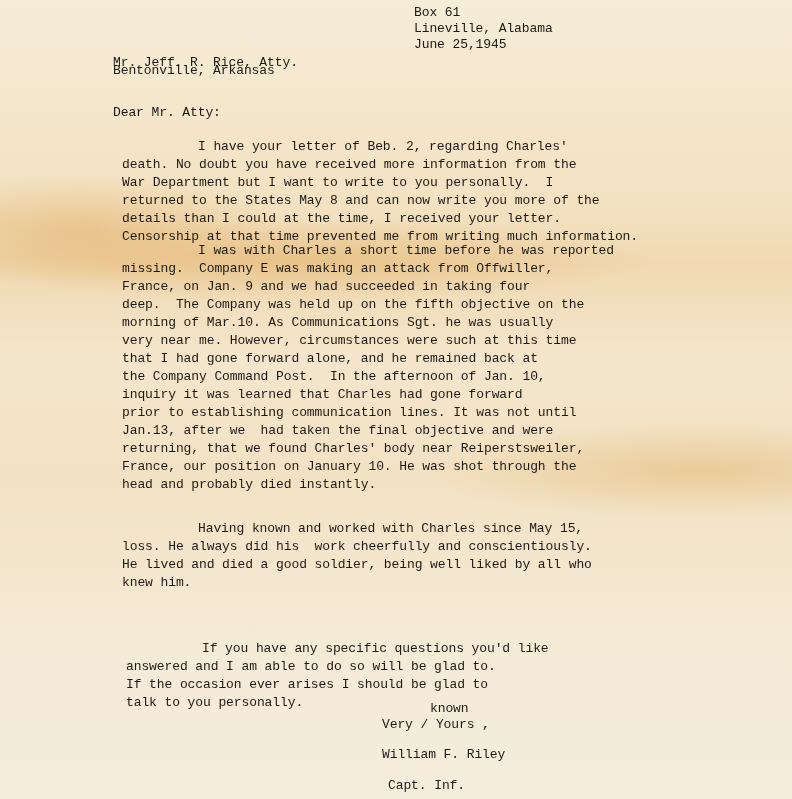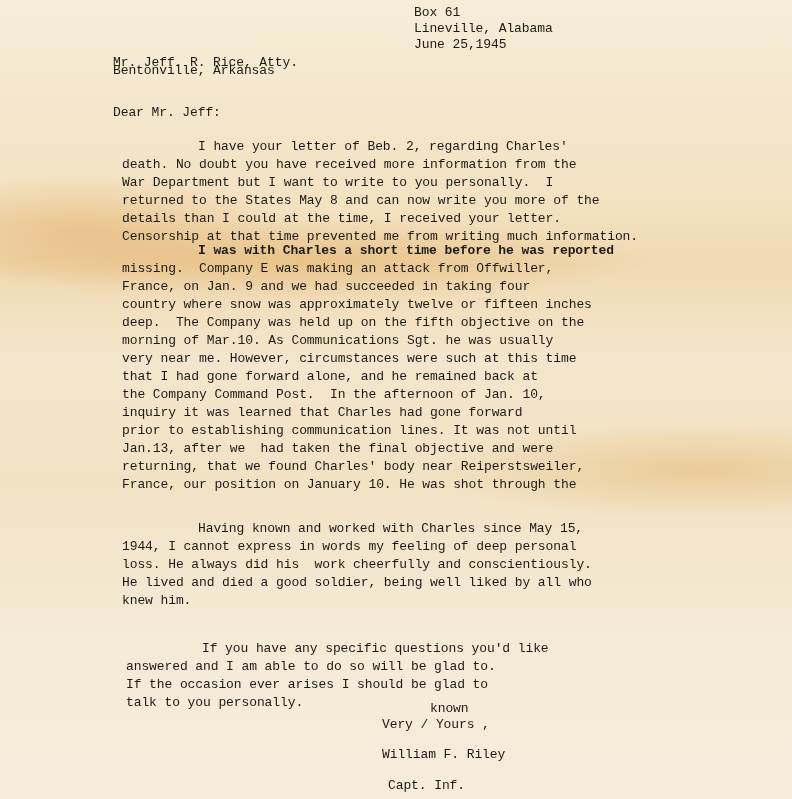--- a/index.html
+++ b/index.html
@@ -10,69 +10,68 @@
       radial-gradient(ellipse 400px 70px at 700px 470px, rgba(225,175,100,0.45), transparent 70%),
       radial-gradient(ellipse 300px 80px at 80px 230px, rgba(225,170,95,0.5), transparent 70%),
       linear-gradient(180deg, #f6ecd8 0%, #f3e2c2 25%, #f0d9b2 33%, #f4e6cc 45%, #f2e2c4 60%, #f5ead6 80%, #f6ecdc 100%);
     font-family: "Liberation Mono", "DejaVu Sans Mono", monospace;
     color:#1c1a17;
     position:relative;
   }
   .line { position:absolute; white-space:pre; font-size:13px; line-height:18px; letter-spacing:-0.1px; }
   .para .line { position:static; display:block; }
   .para { position:absolute; left:130px; }
-  .bold { font-weight:bold; }
+  .bold { font-weight:normal; }
   .indent { padding-left:76px; }
 </style>
 </head>
 <body>
 
 <div>
   <div>
     <div class="line" style="left:414px;top:4px">Box 61</div>
     <div class="line" style="left:414px;top:20px">Lineville, Alabama</div>
     <div class="line" style="left:414px;top:36px">June 25,1945</div>
   </div>
 
   <div>
     <div class="line" style="left:113px;top:54px">Mr. Jeff. R. Rice, Atty.</div>
     <div class="line" style="left:113px;top:62px">Bentonville, Arkansas</div>
   </div>
 
-  <div class="line" style="left:113px;top:104px">Dear Mr. Jeff:</div>
+  <div class="line" style="left:113px;top:104px">Dear Mr. Atty:</div>
 
   <div class="para" style="top:138px;left:122px">
     <span class="line indent">I have your letter of Beb. 2, regarding Charles'</span>
     <span class="line">death. No doubt you have received more information from the</span>
     <span class="line">War Department but I want to write to you personally.  I</span>
     <span class="line">returned to the States May 8 and can now write you more of the</span>
     <span class="line">details than I could at the time, I received your letter.</span>
     <span class="line">Censorship at that time prevented me from writing much information.</span>
   </div>
 
   <div class="para" style="top:242px;left:122px">
     <span class="line indent bold">I was with Charles a short time before he was reported</span>
     <span class="line">missing.  Company E was making an attack from Offwiller,</span>
     <span class="line">France, on Jan. 9 and we had succeeded in taking four</span>
-    <span class="line">country where snow was approximately twelve or fifteen inches</span>
     <span class="line">deep.  The Company was held up on the fifth objective on the</span>
     <span class="line">morning of Mar.10. As Communications Sgt. he was usually</span>
     <span class="line">very near me. However, circumstances were such at this time</span>
     <span class="line">that I had gone forward alone, and he remained back at</span>
     <span class="line">the Company Command Post.  In the afternoon of Jan. 10,</span>
     <span class="line">inquiry it was learned that Charles had gone forward</span>
     <span class="line">prior to establishing communication lines. It was not until</span>
     <span class="line">Jan.13, after we  had taken the final objective and were</span>
     <span class="line">returning, that we found Charles' body near Reiperstsweiler,</span>
     <span class="line">France, our position on January 10. He was shot through the</span>
+    <span class="line">head and probably died instantly.</span>
   </div>
 
   <div class="para" style="top:520px;left:122px">
     <span class="line indent">Having known and worked with Charles since May 15,</span>
-    <span class="line">1944, I cannot express in words my feeling of deep personal</span>
     <span class="line">loss. He always did his  work cheerfully and conscientiously.</span>
     <span class="line">He lived and died a good soldier, being well liked by all who</span>
     <span class="line">knew him.</span>
   </div>
 
   <div class="para" style="top:640px;left:126px">
     <span class="line indent">If you have any specific questions you'd like</span>
     <span class="line">answered and I am able to do so will be glad to.</span>
     <span class="line">If the occasion ever arises I should be glad to</span>
     <span class="line">talk to you personally.</span>

